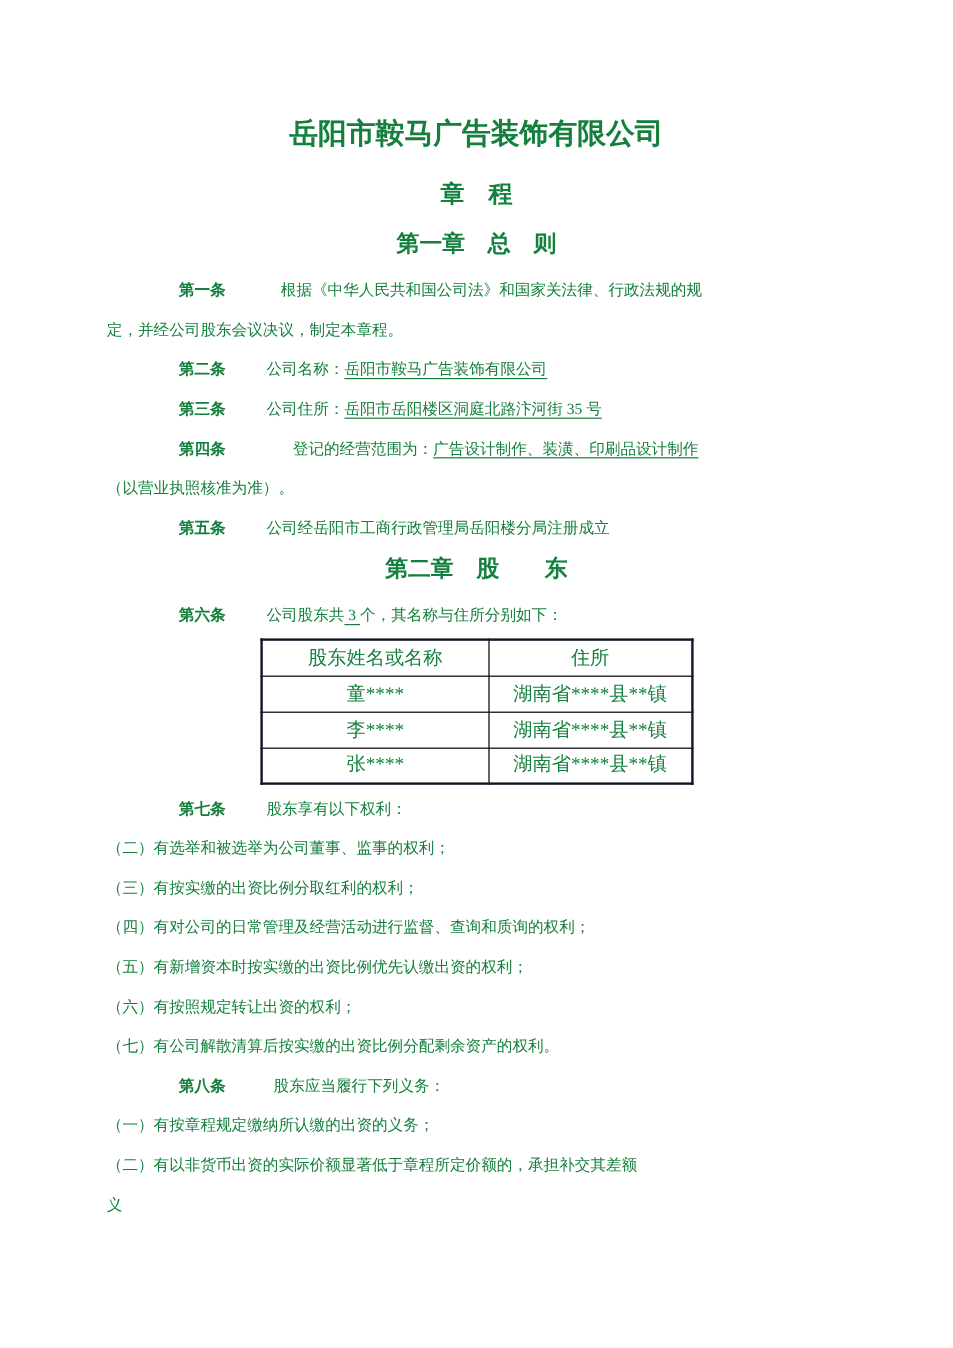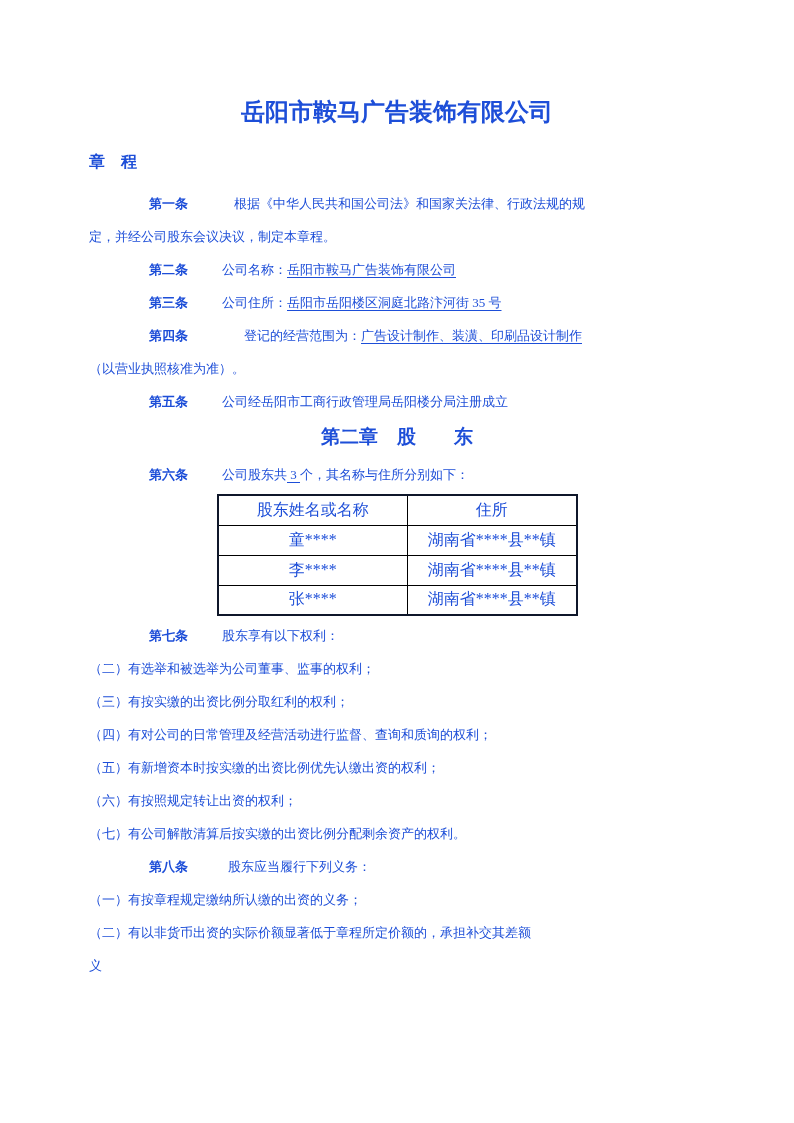--- a/index.html
+++ b/index.html
@@ -2,36 +2,36 @@
 <html><head>
 <meta charset="utf-8">
 <style>
   * { box-sizing: border-box; }
   html, body { margin: 0; padding: 0; background: #ffffff; }
   .page {
     position: relative;
     width: 794px;
     height: 1098px;
     background: #ffffff;
-    color: #1d4ed8;
+    color: #15803d;
     font-family: "Liberation Serif", "DejaVu Serif", serif;
     padding: 95px 89px 0 89px;
     overflow: hidden;
   }
   .doc-title {
     font-size: 24px;
     font-weight: bold;
     text-align: center;
     line-height: 34px;
     margin: 0 0 16px 0;
   }
   .doc-subtitle {
-    font-size: 16px;
+    font-size: 20px;
     font-weight: bold;
-    text-align: left;
+    text-align: center;
     line-height: 34px;
     margin: 0 0 8px 0;
   }
   .chapter-heading {
     font-size: 19px;
     font-weight: bold;
     text-align: center;
     line-height: 34px;
     margin: 2px 0 4px 0;
   }
@@ -70,20 +70,21 @@
   table.shareholders .col-addr { width: 169px; }
 </style>
 </head>
 <body>
 
 <div class="page">
 
   <h1 class="doc-title">岳阳市鞍马广告装饰有限公司</h1>
   <div class="doc-subtitle">章　程</div>
 
+  <div class="chapter-heading">第一章　总　则</div>
 
   <p class="line article"><span class="article-label">第一条</span><span class="gap-wide"></span><span>根据《中华人民共和国公司法》和国家关法律、行政法规的规</span></p>
   <p class="line"><span>定，并经公司股东会议决议，制定本章程。</span></p>
 
   <p class="line article"><span class="article-label">第二条</span><span class="gap"></span><span>公司名称：</span><span class="u">岳阳市鞍马广告装饰有限公司</span></p>
 
   <p class="line article"><span class="article-label">第三条</span><span class="gap"></span><span>公司住所：</span><span class="u">岳阳市岳阳楼区洞庭北路汴河街 35 号</span></p>
 
   <p class="line article"><span class="article-label">第四条</span><span class="gap-wider"></span><span>登记的经营范围为：</span><span class="u">广告设计制作、装潢、印刷品设计制作</span></p>
   <p class="line"><span>（以营业执照核准为准）。</span></p>

